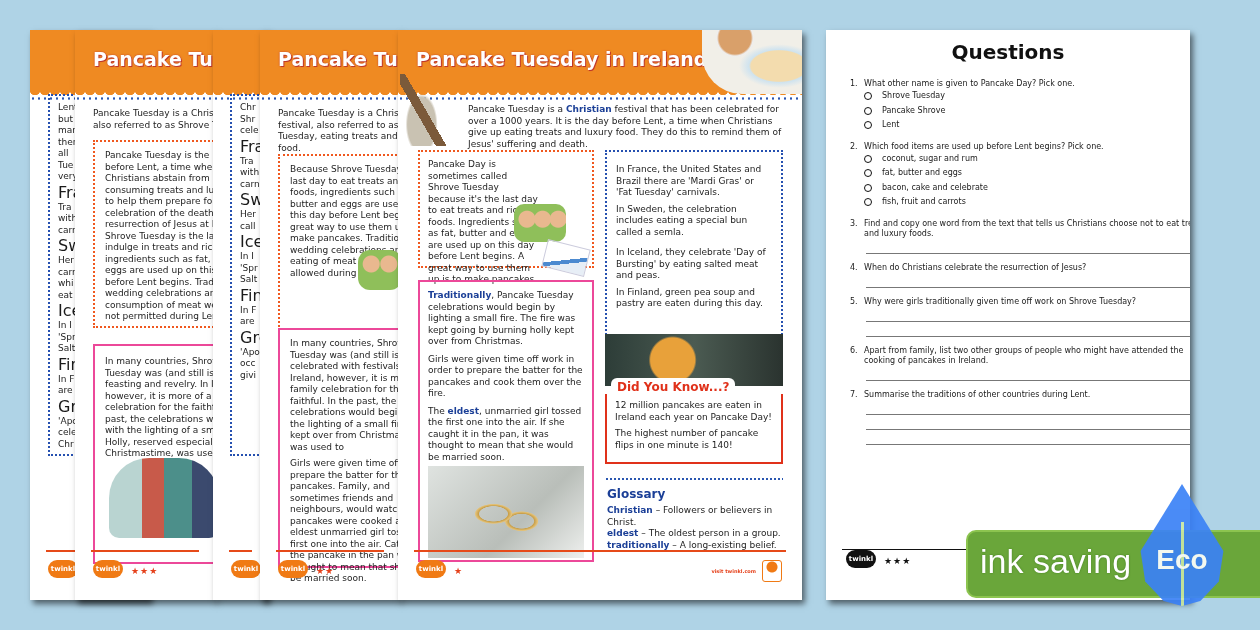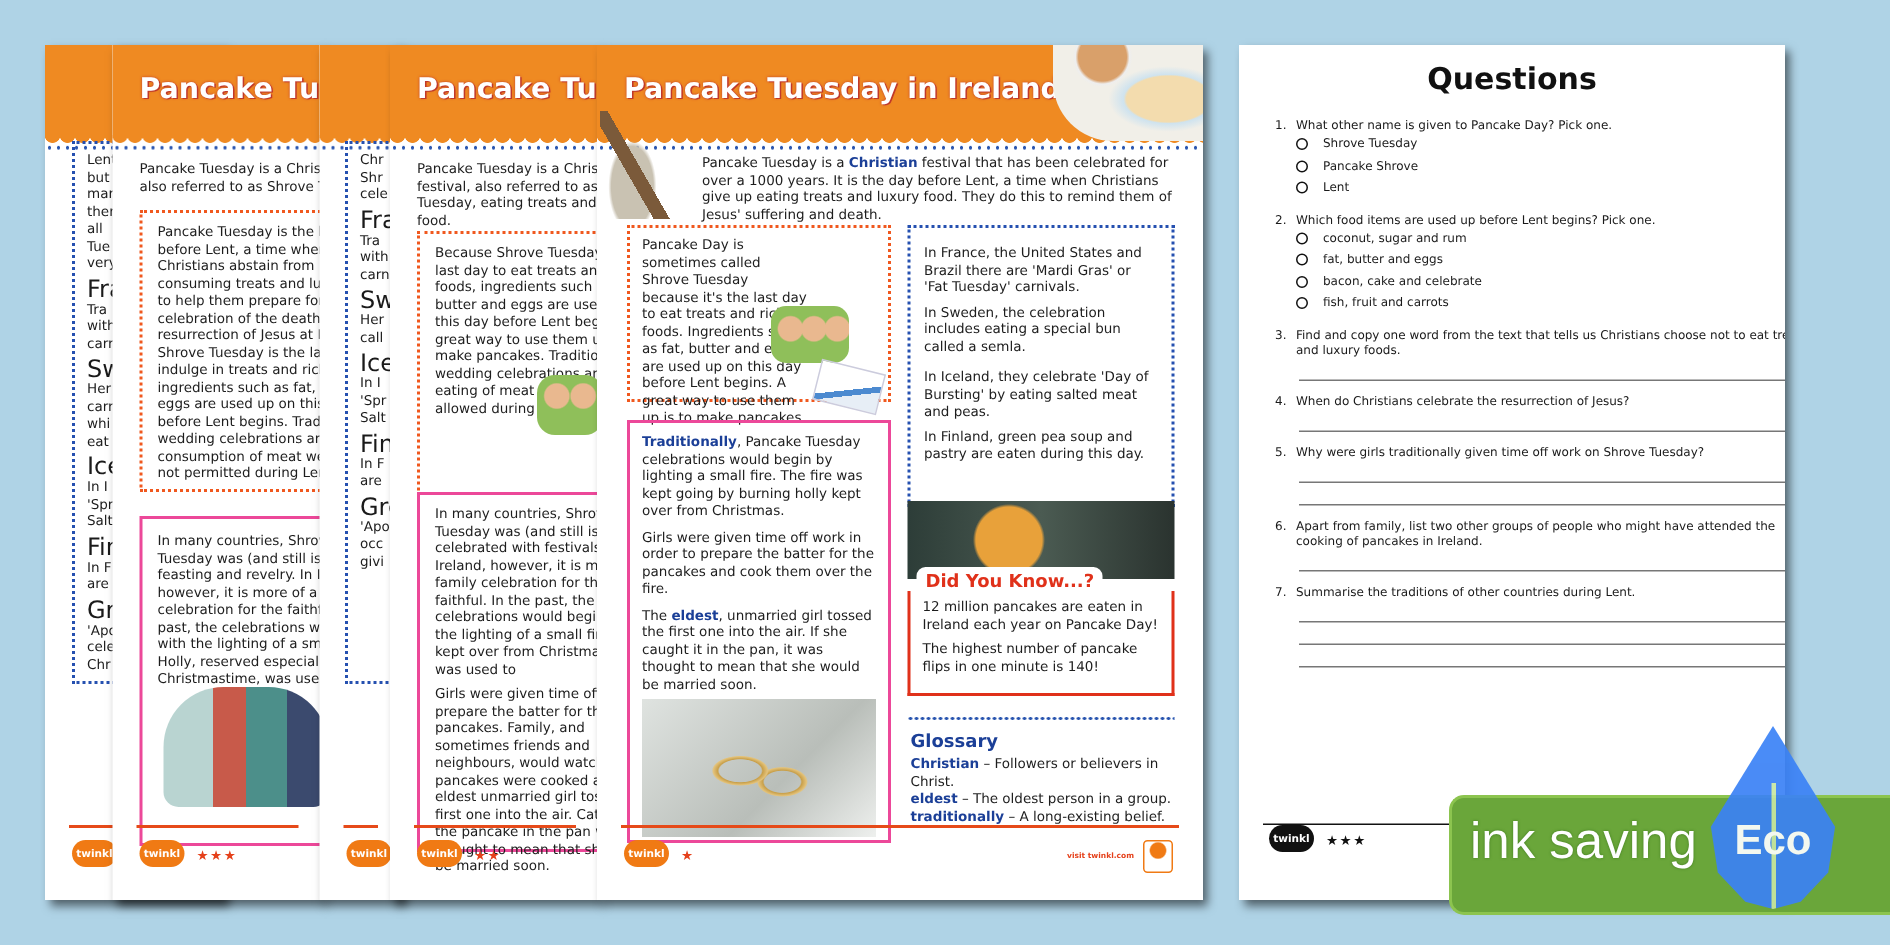--- a/index.html
+++ b/index.html
@@ -256,19 +256,19 @@
       </div>
       <div class="line"></div>
       <div class="line"></div>
       <div class="line"></div>
     </div>
   <div style="position:absolute;left:16px;width:160px;bottom:50px;height:1.5px;background:#111"></div>
   <div class="logo" style="background:#111;left:20px;bottom:32px">twinkl</div>
   <div class="stars" style="color:#111;left:58px;bottom:34px">★★★</div>
 </div>
 
-<div style="position:absolute;left:966px;top:530px;width:294px;height:80px;background:#6aa63a;border:2px solid #8cc44f;border-right:none;border-radius:10px 0 0 10px">
+<div style="position:absolute;left:966px;top:530px;width:294px;height:68px;background:#6aa63a;border:2px solid #8cc44f;border-right:none;border-radius:10px 0 0 10px">
   <div style="position:absolute;left:12px;top:9px;font-family:'Liberation Sans',sans-serif;font-size:34px;color:#fff;line-height:40px;text-shadow:0 0 2px #3f7a1f">ink saving</div>
 </div>
 <div style="position:absolute;left:1136px;top:484px;width:92px;height:122px;background:#3b82f6;opacity:.92;border-radius:50% 50% 50% 50% / 60% 60% 40% 40%;clip-path:polygon(50% 0,95% 55%,90% 80%,70% 96%,50% 100%,30% 96%,10% 80%,5% 55%)">
   <div style="position:absolute;left:45px;top:38px;width:3px;height:84px;background:#c8e6a2"></div>
   <div style="position:absolute;left:0;right:0;top:60px;text-align:center;font-family:'Liberation Sans',sans-serif;font-weight:bold;font-size:28px;color:#fff">Eco</div>
 </div>
 
 </body></html>

